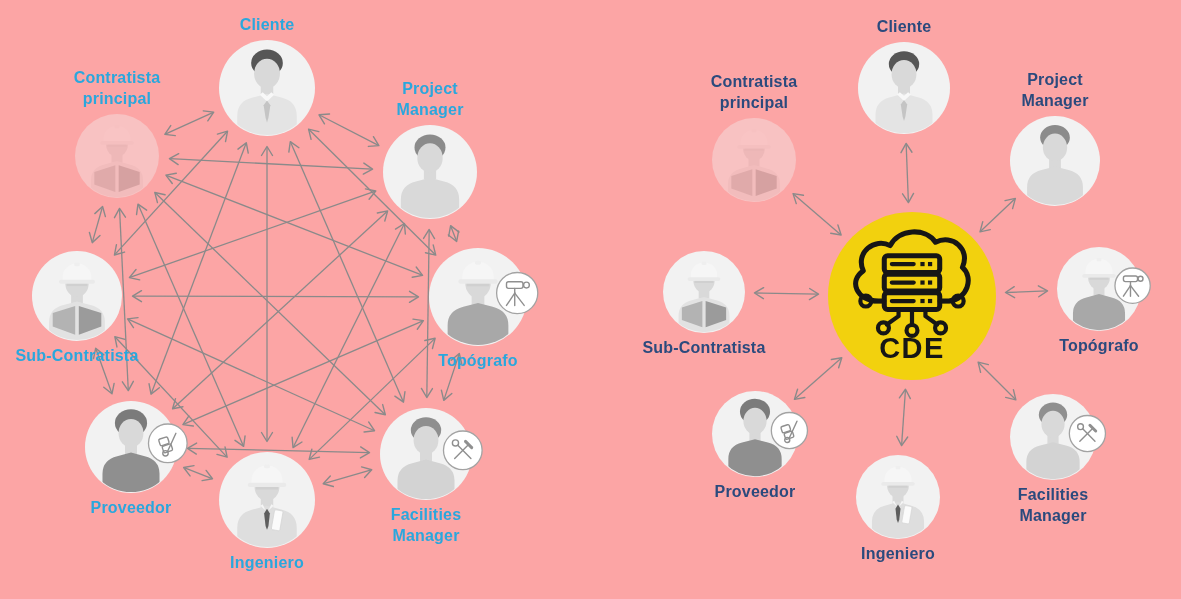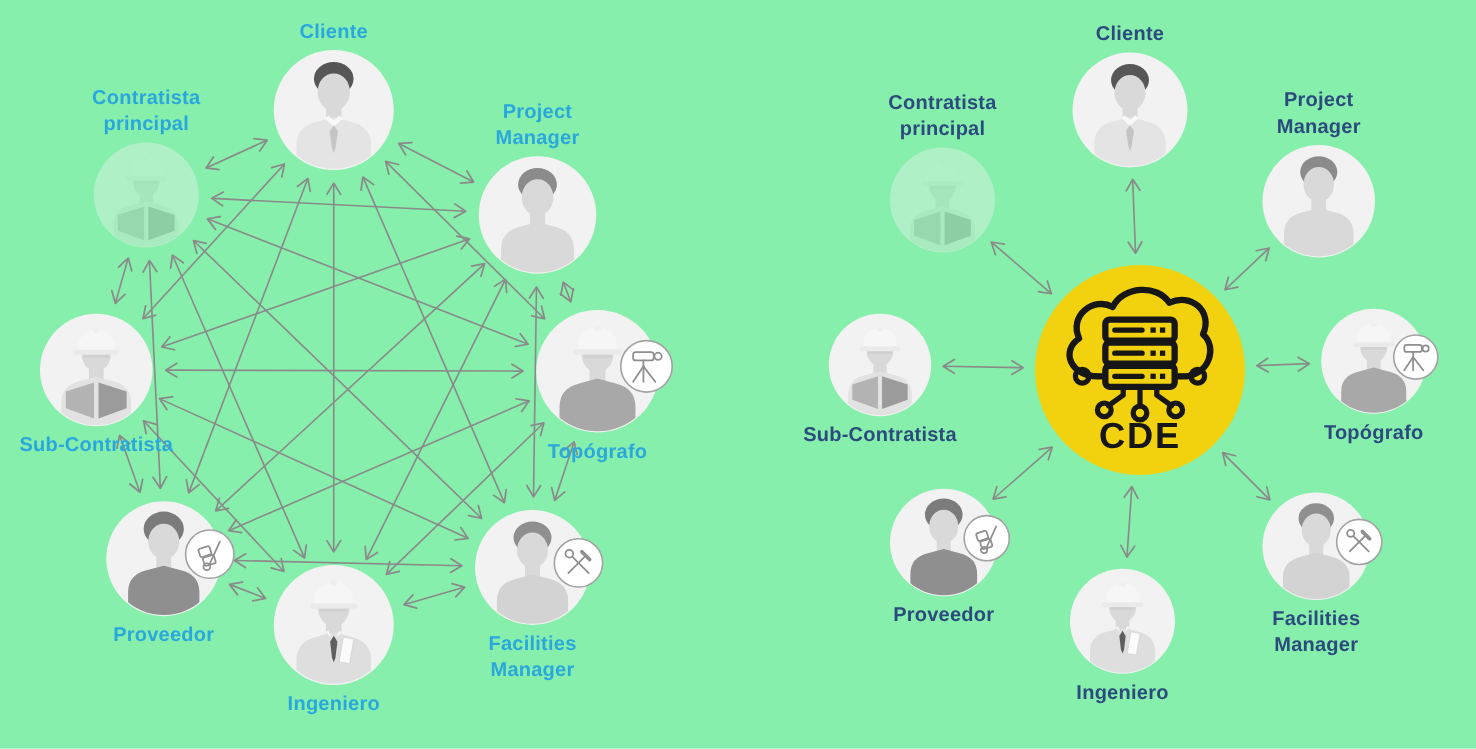--- a/index.html
+++ b/index.html
@@ -1,16 +1,16 @@
 <!DOCTYPE html>
 <html><head>
 <meta charset="utf-8">
 <style>
   html,body{margin:0;padding:0;background:#ffffff;}
-  .canvas{position:relative;width:1181px;height:599px;background:#86efac;overflow:hidden;
+  .canvas{position:relative;width:1181px;height:599px;background:#fca5a5;overflow:hidden;
           font-family:"Liberation Sans","DejaVu Sans",sans-serif;text-align:center;}
   svg text{font-family:"Liberation Sans","DejaVu Sans",sans-serif;}
   .role-label{font-weight:600;letter-spacing:.2px;}
   .hub-label{font-weight:700;letter-spacing:1.5px;}
 </style>
 </head>
 <body>
 
 <div class="canvas">
   <svg id="scene" width="1181" height="599" viewBox="0 0 1181 599">

